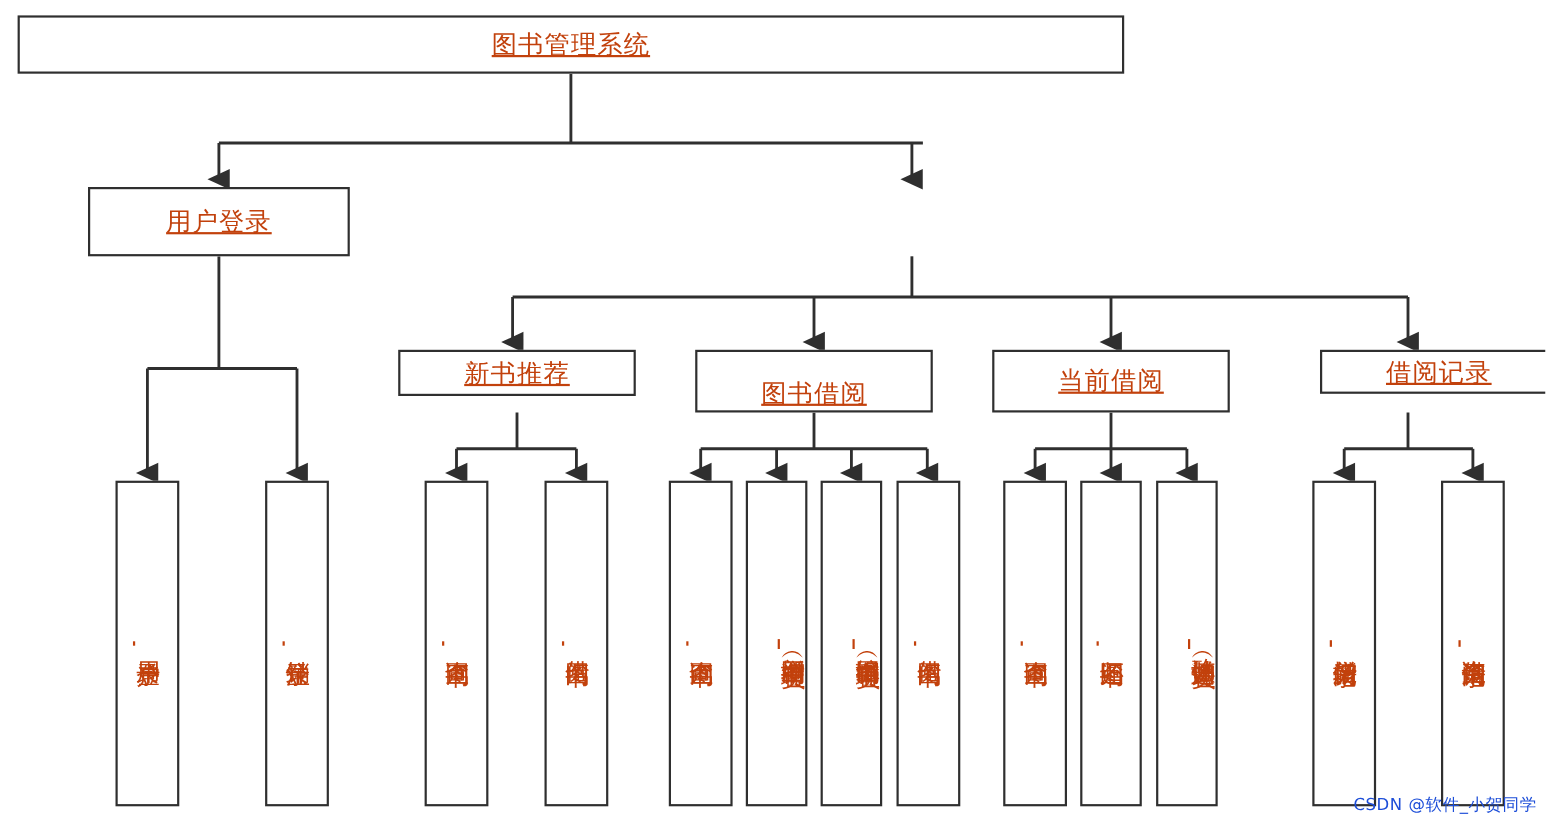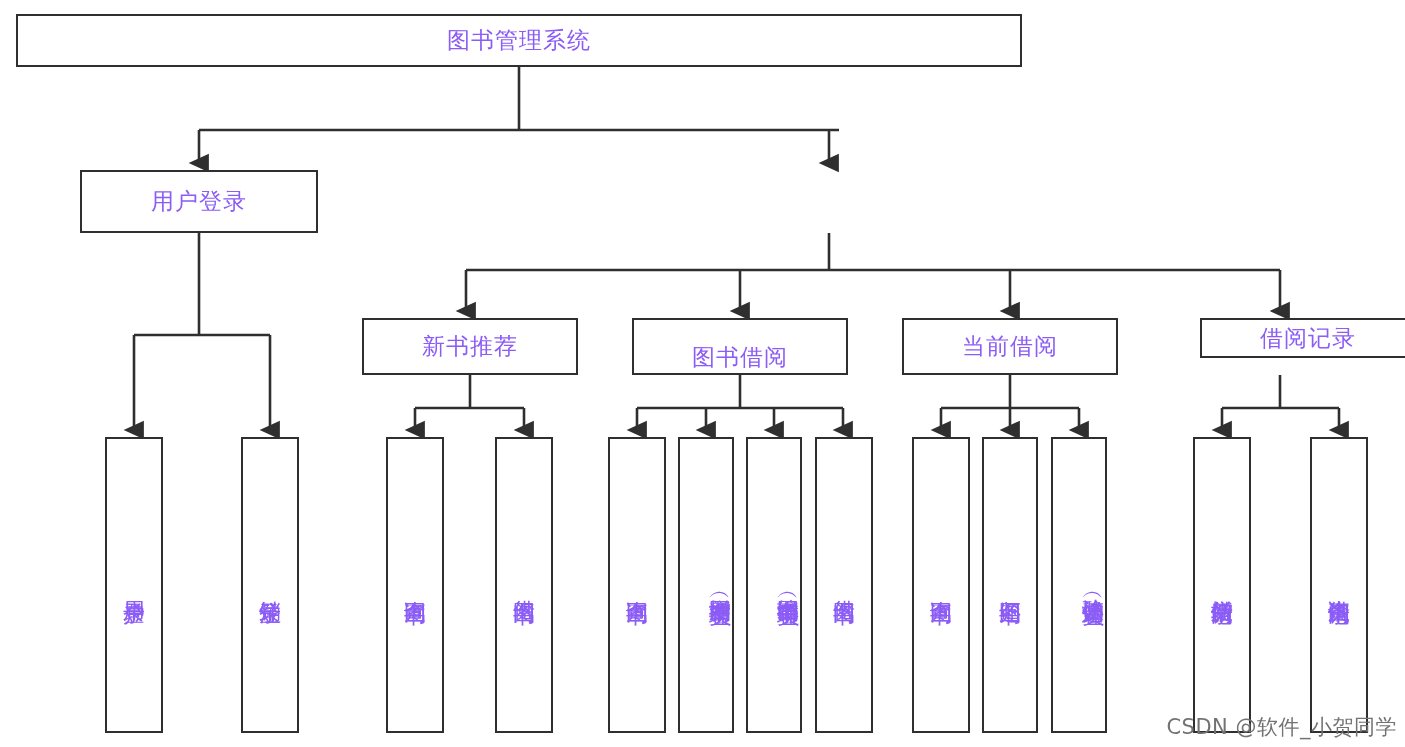--- a/index.html
+++ b/index.html
@@ -27,21 +27,22 @@
     pointer-events: none;
   }
   .node {
     position: absolute;
     box-sizing: border-box;
     border: 2.5px solid #2f2f2f;
     background: #ffffff;
     display: flex;
     align-items: center;
     justify-content: center;
-    color: #8b5cf6;
+    color: #c2410c;
+    text-decoration: underline;
   }
   .node.horiz {
     font-size: 23px;
     letter-spacing: 1px;
   }
   .node.vert {
     writing-mode: vertical-rl;
     text-orientation: upright;
     font-size: 22px;
     line-height: 1.08;
@@ -54,22 +55,22 @@
     align-items: center;
   }
   .node-label {
     display: block;
     white-space: nowrap;
   }
   .watermark {
     position: absolute;
     right: 8px;
     bottom: 6px;
-    font-size: 21px;
-    color: #737373;
+    font-size: 15px;
+    color: #1d4ed8;
     letter-spacing: 0.5px;
     white-space: nowrap;
   }
 </style>
 </head>
 <body>
 
 <div id="canvas">
 
   <svg id="wires" viewBox="0 0 1405 747" xmlns="http://www.w3.org/2000/svg">
@@ -123,21 +124,21 @@
   </svg>
 
   <div class="node horiz" style="left:16px; top:14px; width:1006px; height:53px;">
     <span class="node-label">图书管理系统</span>
   </div>
 
   <div class="node horiz" style="left:80px; top:170px; width:238px; height:63px;">
     <span class="node-label">用户登录</span>
   </div>
 
-  <div class="node horiz" style="left:362px; top:318px; width:216px; height:57px;">
+  <div class="node horiz" style="left:362px; top:318px; width:216px; height:42px;">
     <span class="node-label">新书推荐</span>
   </div>
   <div class="node horiz" style="left:632px; top:318px; width:216px; height:57px;align-items:flex-end;">
     <span class="node-label">图书借阅</span>
   </div>
   <div class="node horiz" style="left:902px; top:318px; width:216px; height:57px;">
     <span class="node-label">当前借阅</span>
   </div>
   <div class="node horiz" style="left:1200px; top:318px; width:216px; height:40px;text-align:center;">
     <span class="node-label">借阅记录</span>

